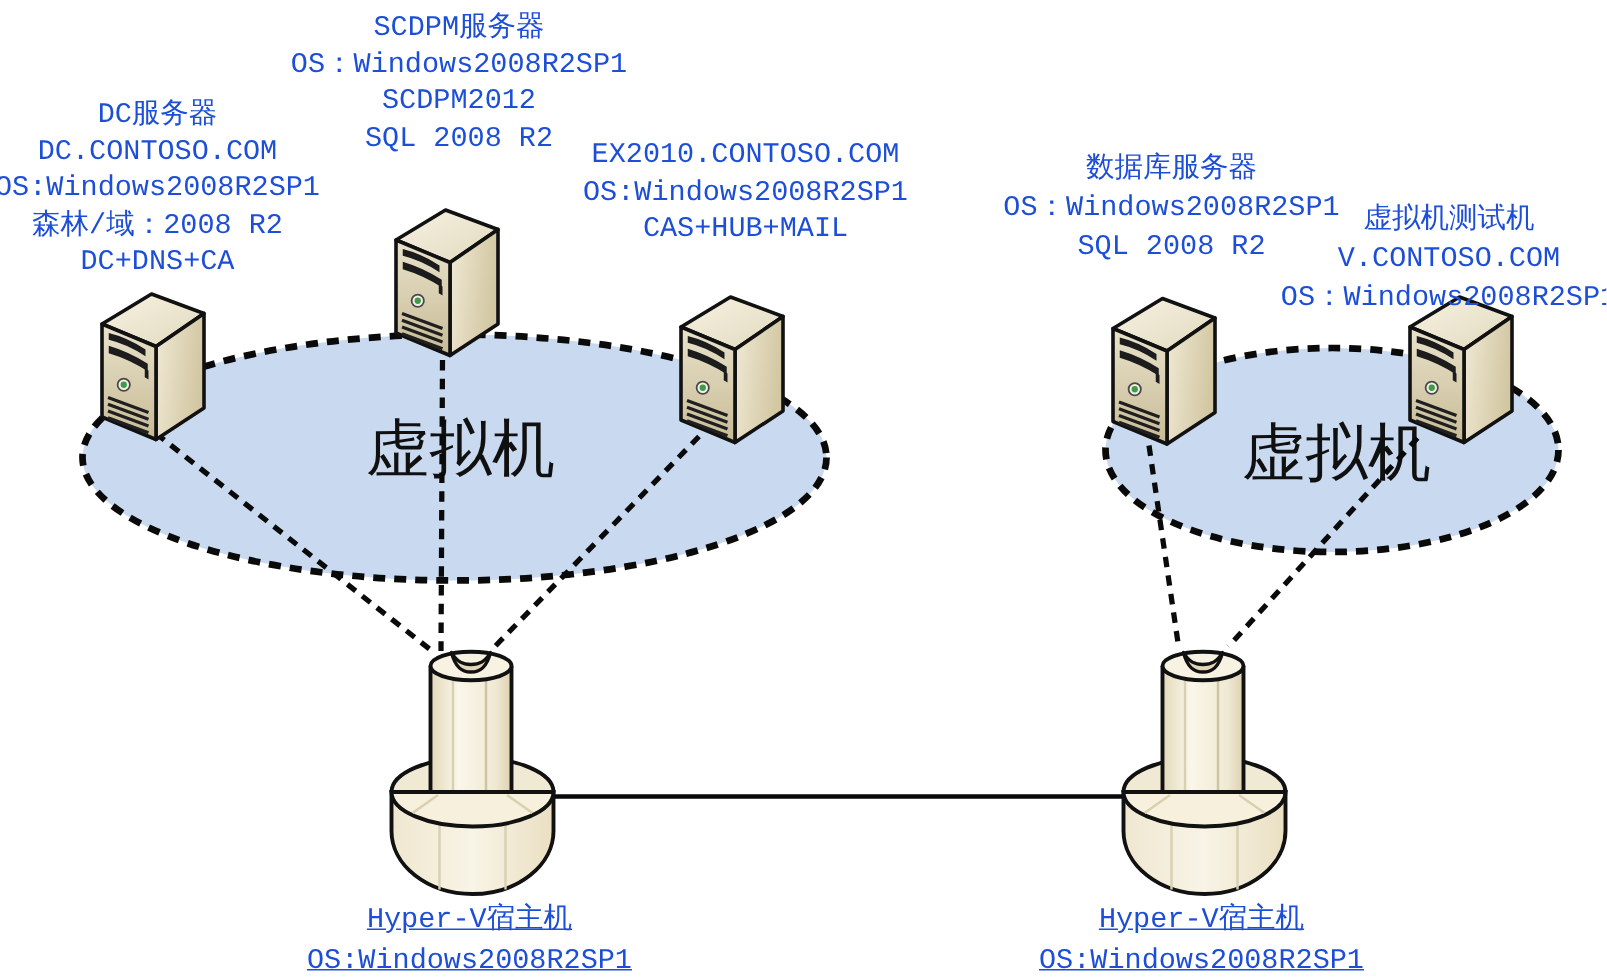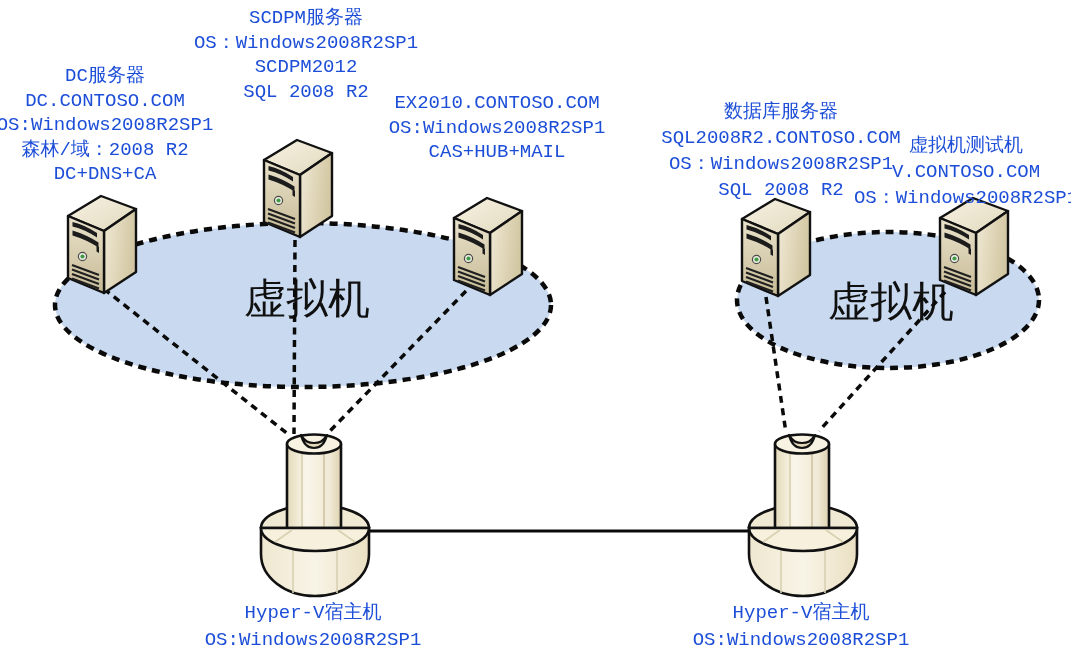--- a/index.html
+++ b/index.html
@@ -16,21 +16,21 @@
     position:absolute;
     transform:translateX(-50%);
     text-align:center;
     white-space:nowrap;
     color:#1d4ed8;
     font-size:19px;
     line-height:24.5px;
     z-index:4;
   }
   .label-block.wide{line-height:26px;}
-  .label-block.hostlbl{line-height:27px;}
+  .label-block.hostlbl{line-height:27px;text-decoration:underline;}
   .pool-text{
     font-family:"Liberation Mono","DejaVu Sans Mono",monospace;
     font-size:42px;
     fill:#101010;
   }
 </style>
 </head>
 <body>
 
 <div id="canvas">
@@ -152,21 +152,20 @@
   </div>
 
   <div class="label-block" style="left:497px;top:91px">
     <div>EX2010.CONTOSO.COM</div>
     <div>OS:Windows2008R2SP1</div>
     <div>CAS+HUB+MAIL</div>
   </div>
 
   <div class="label-block wide" style="left:781px;top:99px">
     <div>数据库服务器</div>
-    <div>SQL2008R2.CONTOSO.COM</div>
     <div>OS：Windows2008R2SP1</div>
     <div>SQL 2008 R2</div>
   </div>
 
   <div class="label-block wide" style="left:966px;top:133px">
     <div>虚拟机测试机</div>
     <div>V.CONTOSO.COM</div>
     <div>OS：Windows2008R2SP1</div>
   </div>
 

